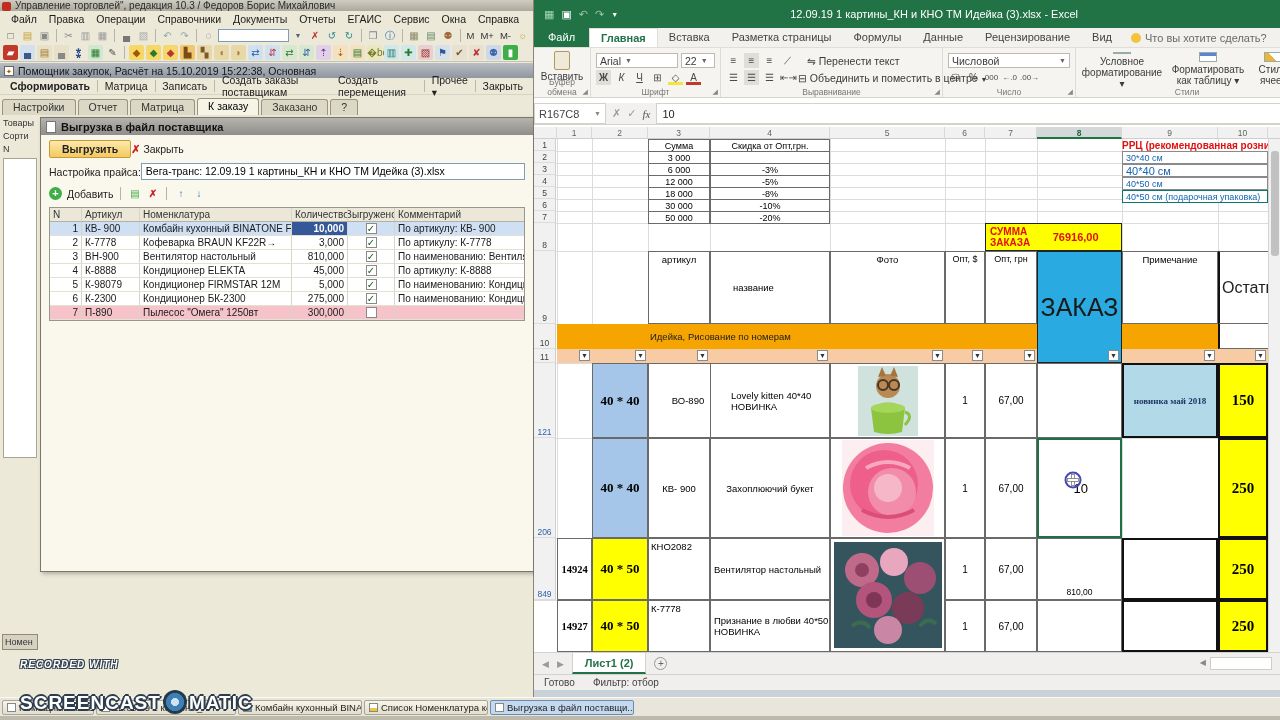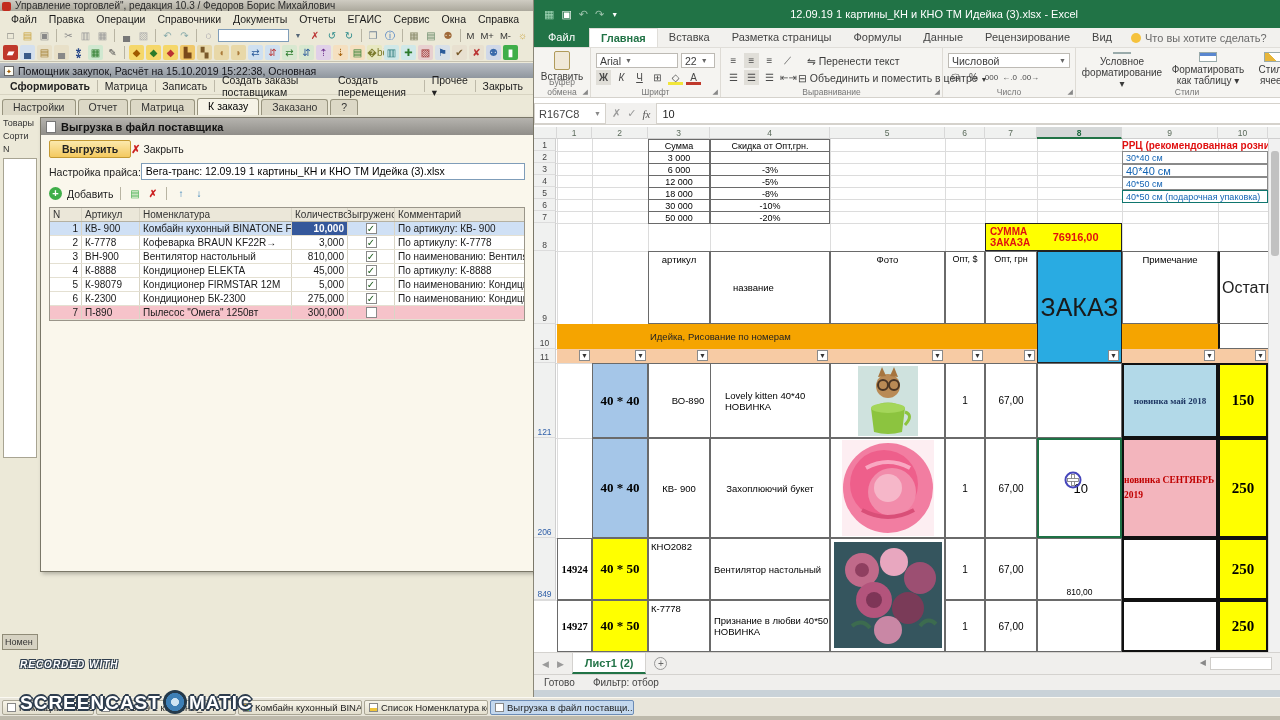--- a/index.html
+++ b/index.html
@@ -582,21 +582,21 @@
       <span class="dd" style="left:283px;top:211px">▼</span>
       <span class="dd" style="left:398px;top:211px">▼</span>
       <span class="dd" style="left:438px;top:211px">▼</span>
       <span class="dd" style="left:490px;top:211px">▼</span>
       <span class="dd" style="left:574px;top:211px">▼</span>
       <span class="dd" style="left:670px;top:211px">▼</span>
       <span class="dd" style="left:721px;top:211px">▼</span>
 
       <span class="cell bord sb" style="left:58px;top:224px;width:56px;height:75px;background:#a5c6e8;font-size:13px">40 * 40</span>
       <span class="cell bord" style="left:114px;top:224px;width:80px;height:75px;font-size:9.5px;background:#fff">ВО-890</span>
-      <span class="cell bord" style="left:176px;top:224px;width:120px;height:75px;font-size:9.5px;background:#fff;text-align:left;justify-content:flex-start;padding-left:14px">Lovely kitten 40*40 НОВИНКА</span>
+      <span class="cell bord" style="left:176px;top:224px;width:120px;height:75px;font-size:9.5px;background:#fff;text-align:left;justify-content:flex-start;padding-left:20px">Lovely kitten 40*40 НОВИНКА</span>
       <span class="cell bord" style="left:296px;top:224px;width:115px;height:75px;background:#fff">
         <svg width="60" height="70">
             <rect width="60" height="70" fill="#cfe2de"></rect>
             <circle cx="30" cy="20" r="12" fill="#b98a55"></circle>
             <polygon points="20,11 24,1 28,10" fill="#a6753f"></polygon>
             <polygon points="40,11 36,1 32,10" fill="#a6753f"></polygon>
             <circle cx="25" cy="19" r="5" fill="none" stroke="#4a3524" stroke-width="2"></circle>
             <circle cx="36" cy="19" r="5" fill="none" stroke="#4a3524" stroke-width="2"></circle>
             <path d="M13 42 q17 -11 34 0 l-3 24 q-14 4 -28 0 z" fill="#8cc43f"></path>
             <ellipse cx="30" cy="42" rx="17" ry="5" fill="#a4d65a"></ellipse>
@@ -624,21 +624,20 @@
           </svg>
       </span>
       <span class="cell bord" style="left:411px;top:299px;width:40px;height:100px;font-size:10px;background:#fff">1</span>
       <span class="cell bord" style="left:451px;top:299px;width:52px;height:100px;font-size:10px;background:#fff">67,00</span>
       <span class="cell" style="left:503px;top:299px;width:85px;height:100px;background:#fff;border:2px solid #1e7145;font-size:13px;justify-content:flex-end;padding-right:32px">10</span>
       <svg class="cursor-plus" style="left:528px;top:332px" width="22" height="22">
           <circle cx="11" cy="9" r="7.5" fill="none" stroke="#4646bb" stroke-width="2"></circle>
           <rect x="9.5" y="3.5" width="3" height="11" fill="#fff" stroke="#777" stroke-width="0.8"></rect>
           <rect x="5.5" y="7.5" width="11" height="3" fill="#fff" stroke="#777" stroke-width="0.8"></rect>
         </svg>
-      <span class="cell bord2 sb" style="left:588px;top:299px;width:96px;height:100px;background:#f3b5bd;color:#c00000;font-size:9.5px;flex-direction:column;line-height:1.6">новинка СЕНТЯБРЬ 2019</span>
       <span class="cell bord2 sb" style="left:684px;top:299px;width:50px;height:100px;background:#ffff00;font-size:15px">250</span>
 
       <span class="cell bord sb" style="left:23px;top:399px;width:35px;height:62px;font-size:10.5px;background:#fff">14924</span>
       <span class="cell bord sb" style="left:58px;top:399px;width:56px;height:62px;background:#ffff00;font-size:13px">40 * 50</span>
       <span class="cell bord" style="left:114px;top:399px;width:62px;height:62px;font-size:9.5px;background:#fff;align-items:flex-start;padding-top:2px;justify-content:flex-start;padding-left:2px">КНО2082</span>
       <span class="cell bord" style="left:176px;top:399px;width:120px;height:62px;font-size:9.5px;background:#fff;justify-content:flex-start;padding-left:3px">Вентилятор настольный</span>
       <span class="cell bord" style="left:296px;top:399px;width:115px;height:114px;background:#fff;z-index:2">
         <svg width="108" height="106">
             <rect width="108" height="106" fill="#35555e"></rect>
             <circle cx="28" cy="28" r="17" fill="#c06a8a"></circle>

